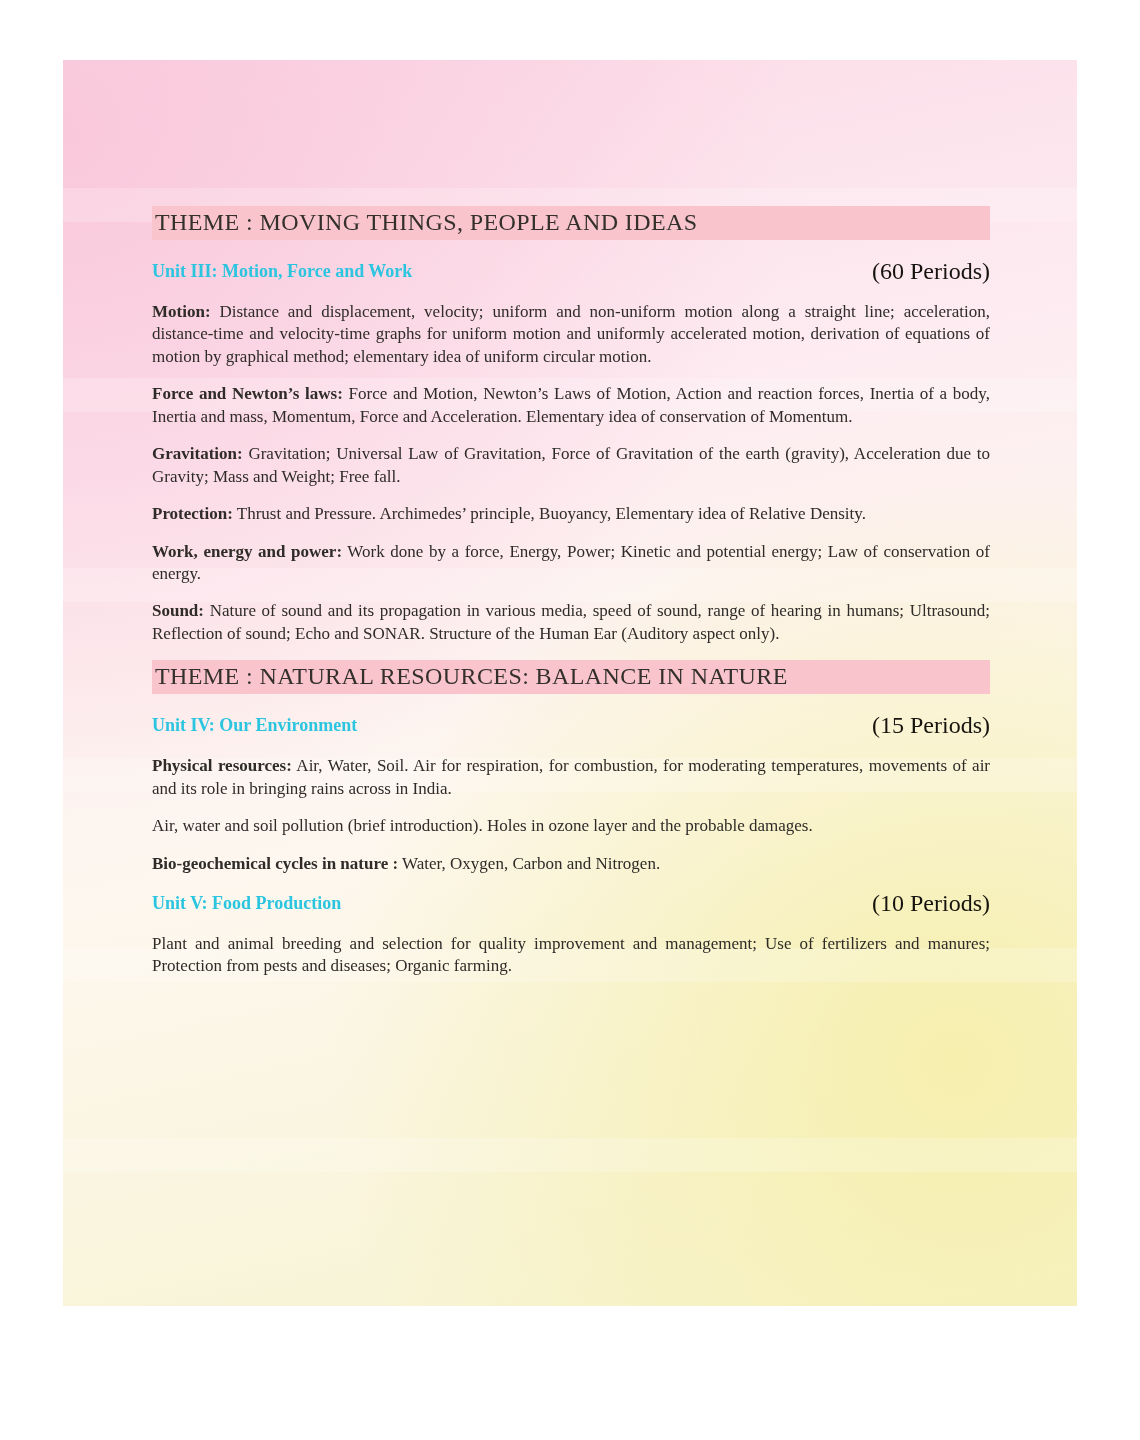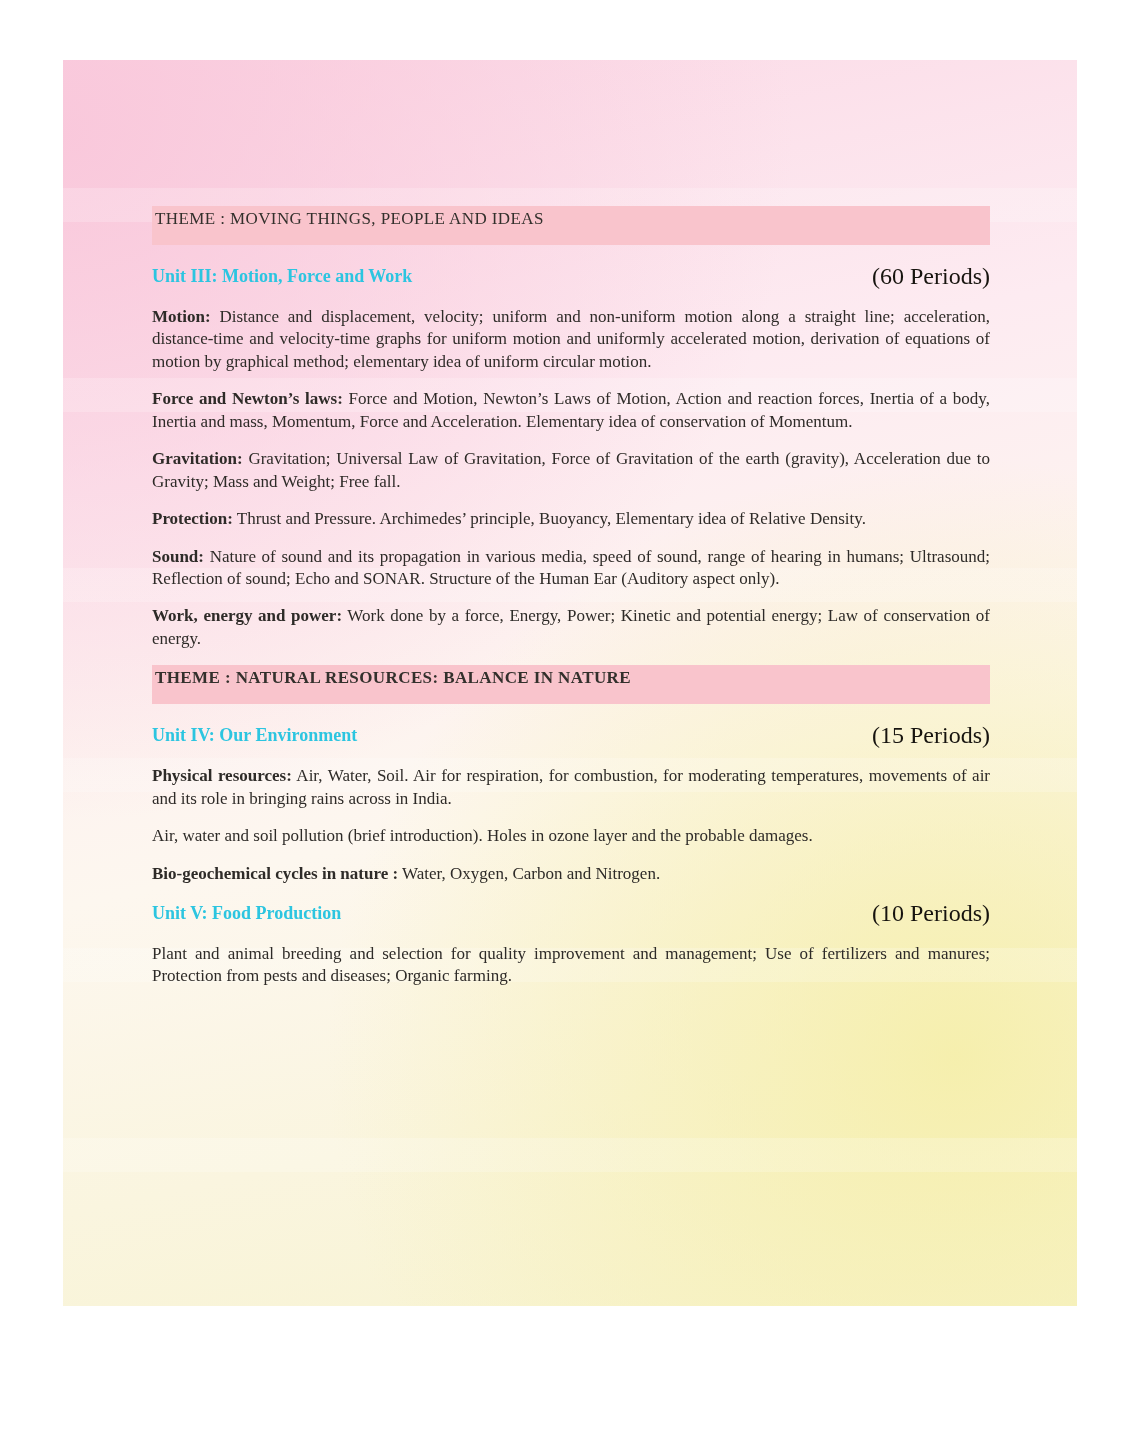--- a/index.html
+++ b/index.html
@@ -38,26 +38,26 @@
   }
   .content {
     position: absolute;
     left: 89px;
     top: 146px;
     width: 838px;
   }
   .theme-bar {
     background: var(--theme-bar-bg);
     color: #33302c;
-    font-size: 17px;
+    font-size: 24px;
     letter-spacing: 0.4px;
-    padding: 3px 8px 16px 3px;
+    padding: 3px 8px 4px 3px;
     margin: 0 0 18px 0;
   }
-  section + section .theme-bar { margin-top: 12px; font-weight: bold; }
+  section + section .theme-bar { margin-top: 12px; }
   .unit-row {
     display: flex;
     justify-content: space-between;
     align-items: center;
     margin: 0 0 16px 0;
   }
   .unit-title {
     color: var(--unit-title-color);
     font-weight: bold;
     font-size: 18px;
@@ -83,22 +83,22 @@
     <section>
       <div class="theme-bar">THEME : MOVING THINGS, PEOPLE AND IDEAS</div>
       <div class="unit-row">
         <span class="unit-title">Unit III: Motion, Force and Work</span>
         <span class="unit-periods">(60 Periods)</span>
       </div>
       <p class="para"><b class="lead">Motion:</b><span> Distance and displacement, velocity; uniform and non-uniform motion along a straight line; acceleration, distance-time and velocity-time graphs for uniform motion and uniformly accelerated motion, derivation of equations of motion by graphical method; elementary idea of uniform circular motion.</span></p>
       <p class="para"><b class="lead">Force and Newton’s laws:</b><span> Force and Motion, Newton’s Laws of Motion, Action and reaction forces, Inertia of a body, Inertia and mass, Momentum, Force and Acceleration. Elementary idea of conservation of Momentum.</span></p>
       <p class="para"><b class="lead">Gravitation:</b><span> Gravitation; Universal Law of Gravitation, Force of Gravitation of the earth (gravity), Acceleration due to Gravity; Mass and Weight; Free fall.</span></p>
       <p class="para"><b class="lead">Protection:</b><span> Thrust and Pressure. Archimedes’ principle, Buoyancy, Elementary idea of Relative Density.</span></p>
+      <p class="para"><b class="lead">Work, energy and power:</b><span> Work done by a force, Energy, Power; Kinetic and potential energy; Law of conservation of energy.</span></p>
       <p class="para"><b class="lead">Sound:</b><span> Nature of sound and its propagation in various media, speed of sound, range of hearing in humans; Ultrasound; Reflection of sound; Echo and SONAR. Structure of the Human Ear (Auditory aspect only).</span></p>
-      <p class="para"><b class="lead">Work, energy and power:</b><span> Work done by a force, Energy, Power; Kinetic and potential energy; Law of conservation of energy.</span></p>
     </section>
 
     <section>
       <div class="theme-bar">THEME : NATURAL RESOURCES: BALANCE IN NATURE</div>
       <div class="unit-row">
         <span class="unit-title">Unit IV: Our Environment</span>
         <span class="unit-periods">(15 Periods)</span>
       </div>
       <p class="para"><b class="lead">Physical resources:</b><span> Air, Water, Soil. Air for respiration, for combustion, for moderating temperatures, movements of air and its role in bringing rains across in India.</span></p>
       <p class="para"><b class="lead"></b><span>Air, water and soil pollution (brief introduction). Holes in ozone layer and the probable damages.</span></p>

